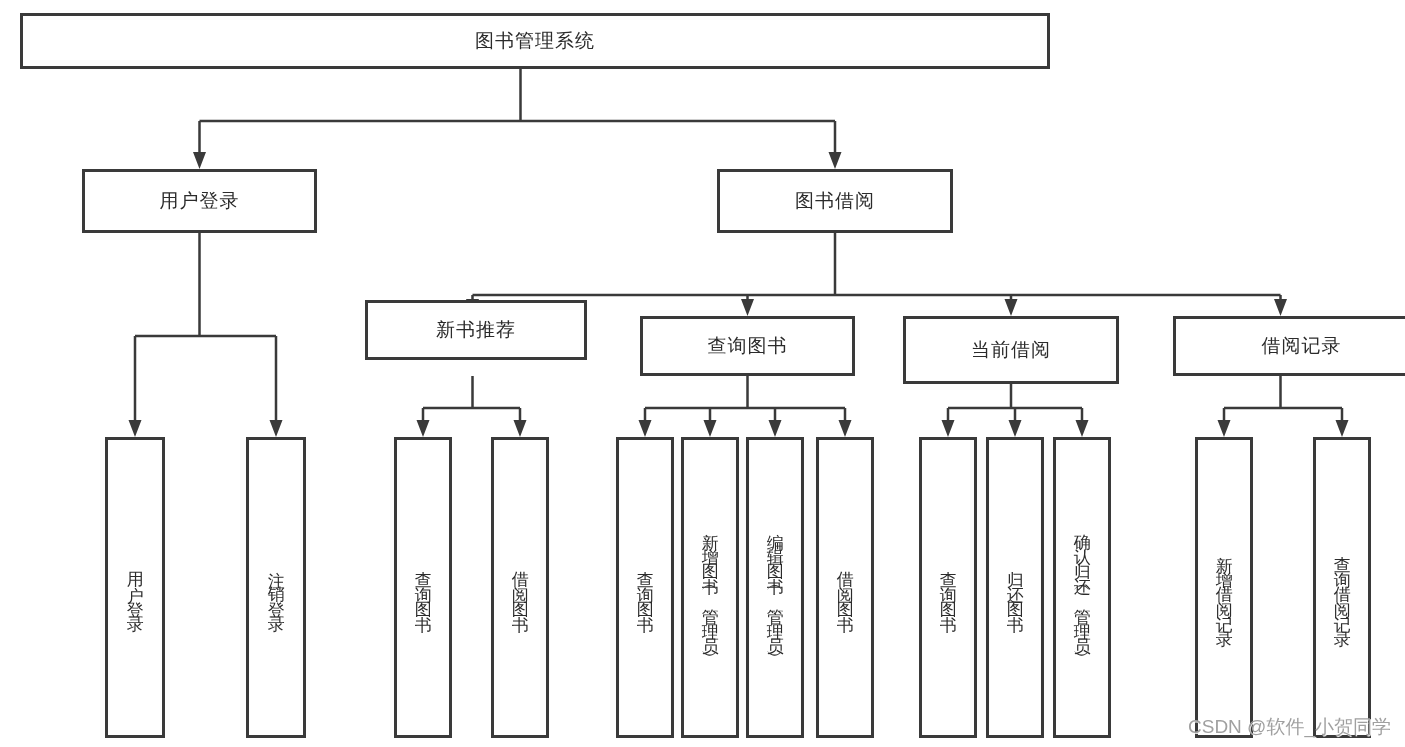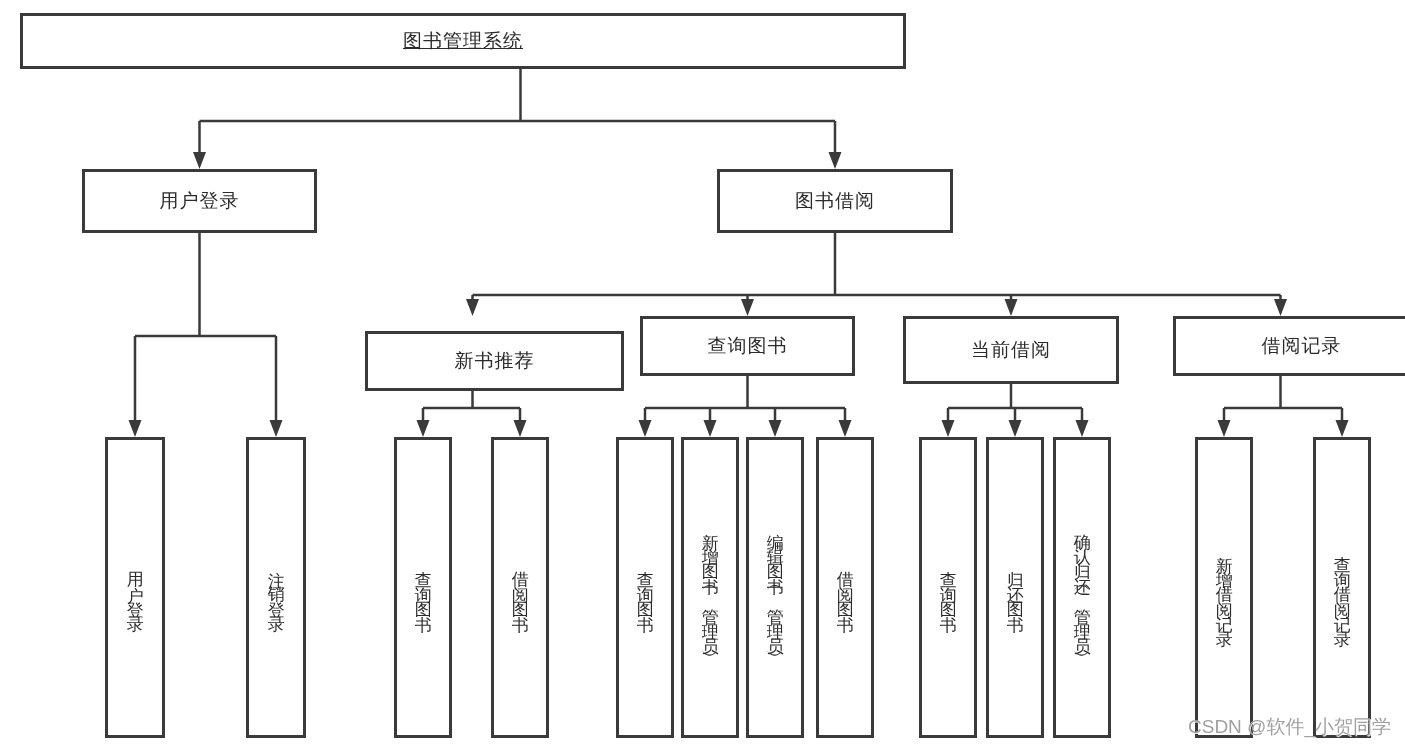--- a/index.html
+++ b/index.html
@@ -42,24 +42,24 @@
     position: absolute;
     left: 1188px; top: 714px;
     width: 212px;
     font-size: 19px;
     color: var(--watermark);
     text-shadow: 1px 1px 0 rgba(255,255,255,0.85);
     white-space: nowrap;
     z-index: 2;
   }
   
-  #root          { left: 20px;  top: 13px;  width: 886px; height: 56px; text-decoration: underline; }
+  #root          { left: 20px;  top: 13px;  width: 1030px; height: 56px; }
   #user-login    { left: 82px;  top: 169px; width: 235px;  height: 64px; }
   #book-mgmt     { left: 717px; top: 169px; width: 236px;  height: 64px; }
-  #new-book      { left: 365px; top: 331px; width: 259px;  height: 60px; }
+  #new-book      { left: 365px; top: 300px; width: 222px;  height: 60px; }
   #book-borrow   { left: 640px; top: 316px; width: 215px;  height: 60px; }
   #current-borrow{ left: 903px; top: 316px; width: 216px;  height: 68px; }
   #borrow-record { left: 1173px;top: 316px; width: 257px;  height: 60px; }
   .vbox { top: 437px; height: 301px; width: 58px; }
   #leaf1  { left: 105px; width: 60px; }
   #leaf2  { left: 246px; width: 60px; }
   #leaf3  { left: 394px; }
   #leaf4  { left: 491px; }
   #leaf5  { left: 616px; }
   #leaf6  { left: 681px; }

